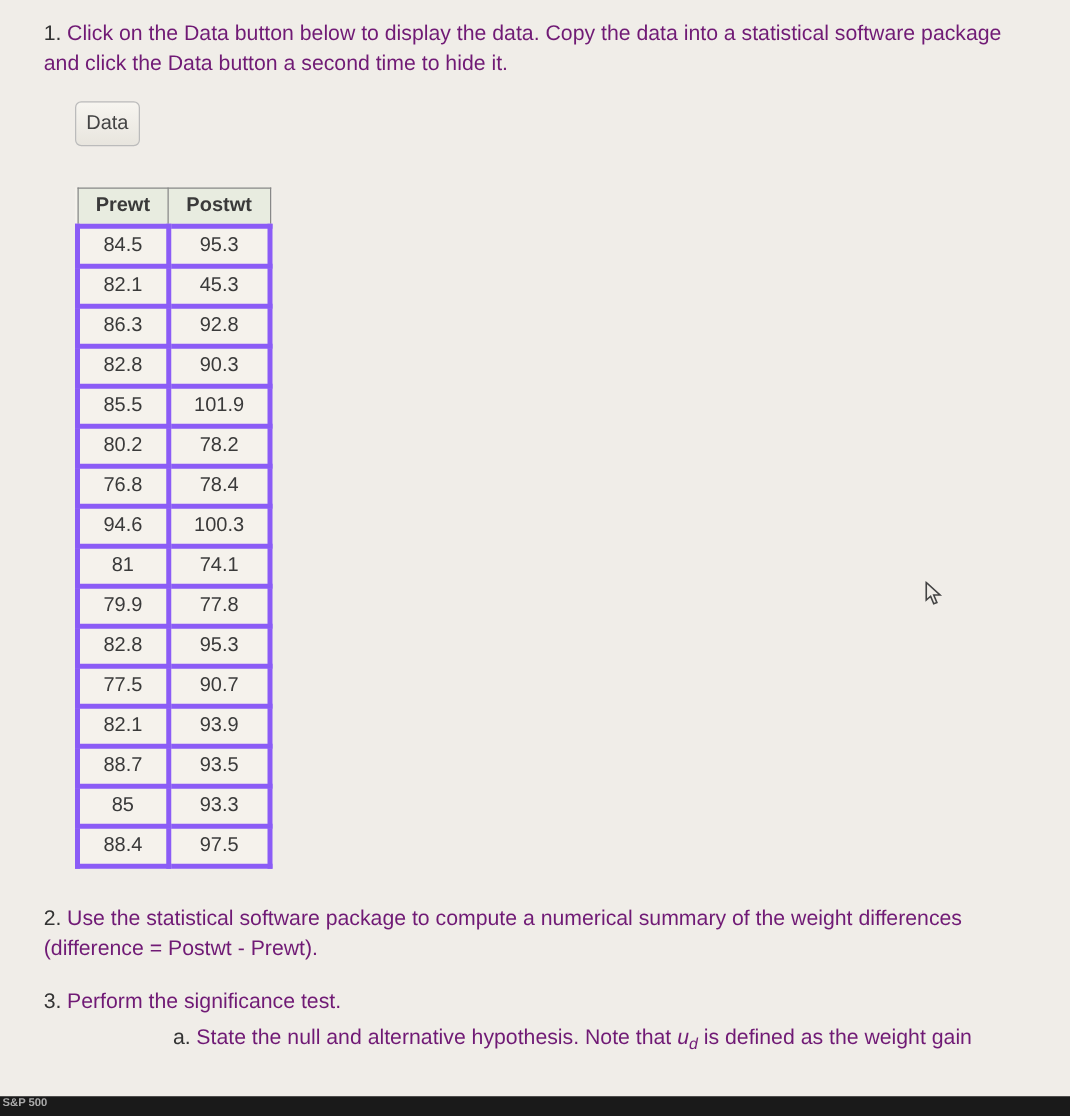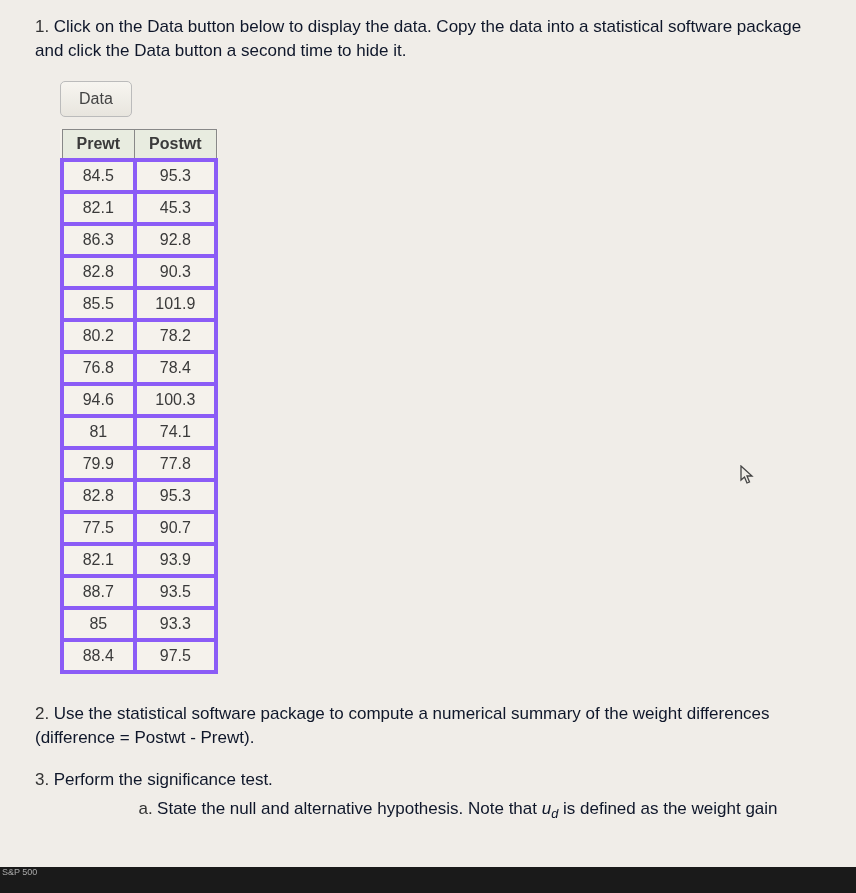--- a/index.html
+++ b/index.html
@@ -17,34 +17,34 @@
       position: relative;
     }
     .question-number {
       display: inline;
       font-weight: normal;
       color: #333;
       font-size: 17px;
     }
     .question-text {
       display: inline;
-      color: #0f172a;
+      color: #701a75;
       font-size: 17px;
       line-height: 1.4;
     }
     .q1-block {
       padding-left: 20px;
       margin-bottom: 28px;
     }
     .data-button {
       display: inline-block;
       margin-left: 25px;
       margin-top: 18px;
-      margin-bottom: 12px;
-      padding: 8px 18px;
+      margin-bottom: 33px;
+      padding: 8px 8px;
       background: linear-gradient(to bottom, #f7f5f0, #e8e5de);
       border: 1px solid #bbb;
       border-radius: 5px;
       font-size: 16px;
       color: #444;
       cursor: pointer;
       font-family: inherit;
     }
     table.data-table {
       margin-left: 25px;
@@ -98,26 +98,27 @@
       top: 465px;
       font-size: 18px;
       color: #444;
       pointer-events: none;
     }
     .bottom-strip {
       position: absolute;
       bottom: 0;
       left: 0;
       width: 100%;
-      height: 26px;
+      height: 16px;
       background: #1a1a1a;
       color: #aaa;
       font-size: 9px;
       padding-left: 2px;
       overflow: hidden;
+      font-weight: bold;
     }
   </style>
 </head>
 <body>
 
 <div class="q1-block">
   <span class="question-number">1.</span>
   <span class="question-text">Click on the Data button below to display the data. Copy the data into a statistical software package and click the Data button a second time to hide it.</span>
   <div>
     <button class="data-button">Data</button>

